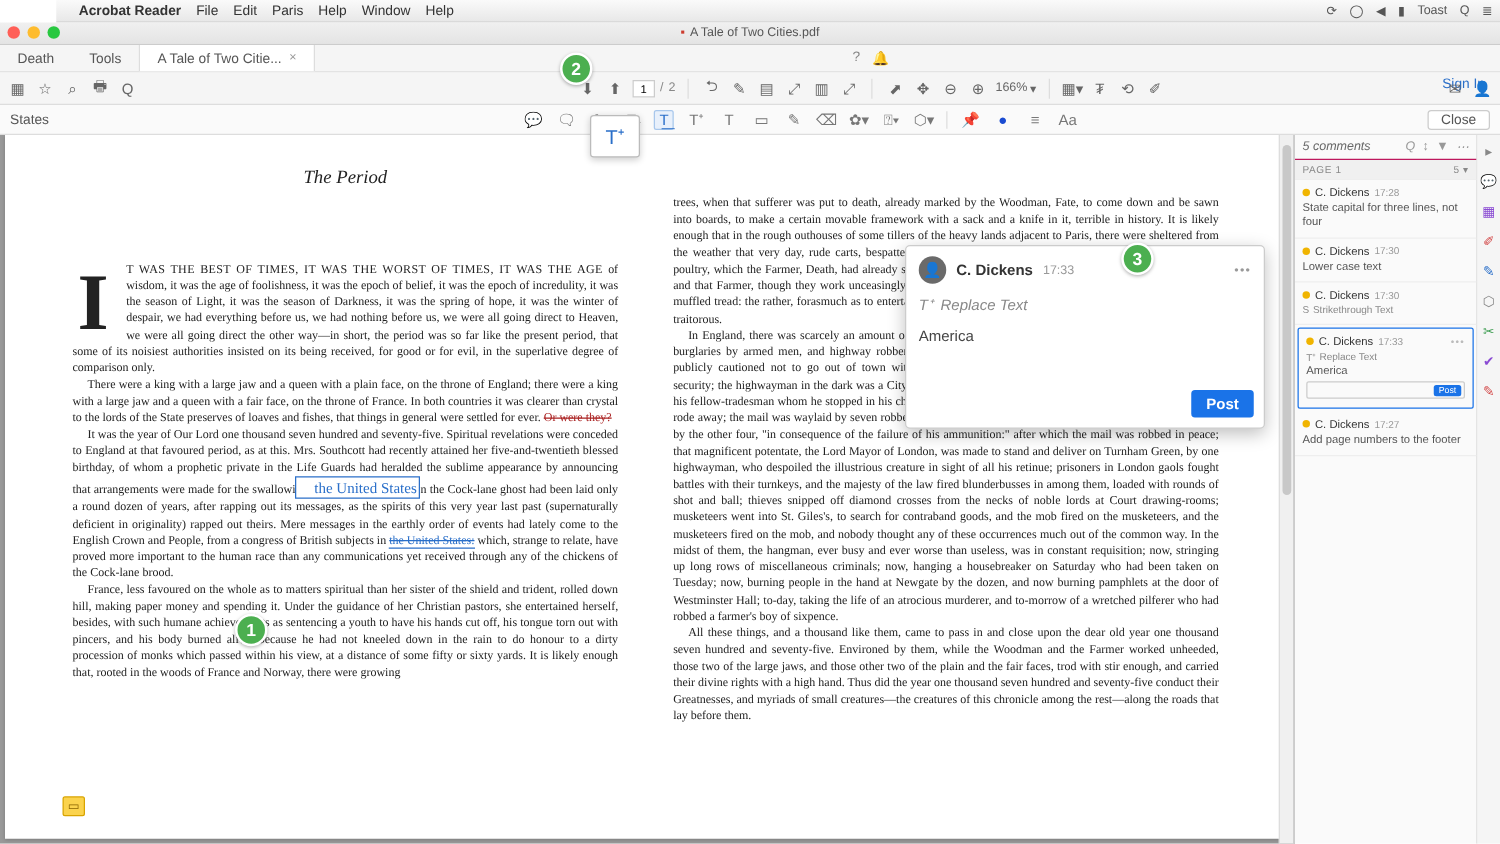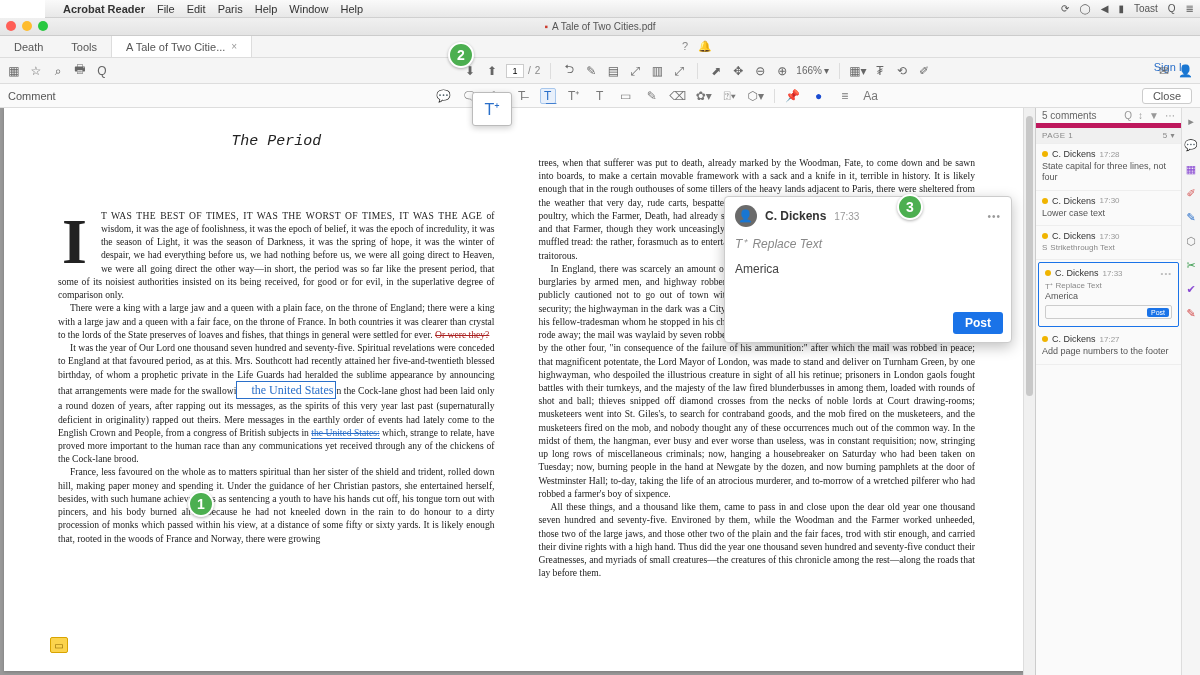--- a/index.html
+++ b/index.html
@@ -41,21 +41,21 @@
 .comment-toolbar .tools { margin-left:380px; display:flex; gap:10px; align-items:center; }
 .comment-toolbar .tools .ticon { width:16px; height:16px; font-size:12px; color:#777; display:inline-flex; align-items:center; justify-content:center; }
 .comment-toolbar .close-btn { margin-left:auto; border:1px solid #ccc; border-radius:3px; padding:1px 10px; font-size:11px; color:#555; background:#fff; }
 
 
 .workspace { position:absolute; top:108px; bottom:0; left:0; right:0; display:flex; }
 .page-area { flex:1; background:#999; position:relative; overflow:hidden; border-right:1px solid #ccc; }
 .page { position:absolute; left:4px; right:6px; top:0; bottom:4px; background:#fff; box-shadow:0 1px 3px rgba(0,0,0,.2); padding: 24px 54px 18px; display:flex; gap:44px; font-family: Georgia, 'Times New Roman', serif; color:#222; }
 .page .col { flex:1; font-size:9.6px; line-height:1.38; text-align:justify; }
 .page .chapter { text-align:center; font-size:9px; letter-spacing:1px; margin-bottom:6px; }
-.page .period { text-align:center; font-style:italic; font-size:15px; margin-bottom:56px; font-family: Liberation Mono, monospace; }
+.page .period { text-align:center; font-style:italic; font-size:15px; margin-bottom:56px; font-family: Liberation Serif, serif; }
 .dropcap-block { position:relative; margin-top:6px; }
 .dropcap { float:left; font-size:64px; line-height:50px; font-weight:700; font-family:Georgia,serif; padding:6px 10px 6px 4px; margin-right:4px; margin-top:2px; position:relative; }
 .dropcap::before { content:""; position:absolute; left:-8px; top:-6px; width:80px; height:76px; background:#f9e26a; border-radius:50% 48% 52% 50%; z-index:-1; transform:rotate(-6deg); }
 .or-were-they { text-decoration:line-through; color:#aa2222; }
 .replace-box { display:inline-block; border:1px solid #2a6fc9; background:#fff; padding:0 2px; color:#2a6fc9; font-size:12px; position:relative; }
 .replaced-strike { text-decoration:line-through; color:#2a6fc9; border-bottom:1px solid #2a6fc9; }
 .page p { margin-bottom:0; text-indent:12px; }
 .page p.first { text-indent:0; }
 .sticky-note { position:absolute; left:46px; bottom:18px; width:18px; height:16px; background:#fbd34d; border-radius:2px; border:1px solid #d9a400; display:flex; align-items:center; justify-content:center; font-size:10px; color:#8a6500; }
 .scrollbar-v { position:absolute; right:0; top:0; bottom:0; width:12px; background:#f0f0f0; border-left:1px solid #ddd;}
@@ -77,21 +77,21 @@
 .popup .name { font-weight:600; font-size:12px; color:#333; }
 .popup .time { font-size:10px; color:#999; }
 .popup .more { margin-left:auto; color:#999; letter-spacing:1px; font-size:10px; }
 .popup .type-row { display:flex; align-items:center; gap:6px; padding:0 10px 6px; color:#888; font-style:italic; font-size:12px; }
 .popup .body { padding:4px 10px 10px; font-size:12px; color:#444; min-height:48px; }
 .popup .footer { display:flex; justify-content:flex-end; padding:6px 8px 8px; }
 .popup .post-btn { background:#1a73e8; color:#fff; border:none; border-radius:3px; padding:4px 12px; font-size:12px; font-weight:600; }
 
 
 .comments-panel { width:146px; background:#fafafa; border-right:1px solid #ddd; display:flex; flex-direction:column; font-size:10px; }
-.comments-panel .cp-header { height:20px; display:flex; align-items:center; padding:0 6px; color:#666; gap:4px; border-bottom:5px solid #be185d; }
+.comments-panel .cp-header { height:20px; display:flex; align-items:center; padding:0 6px; color:#666; gap:4px; border-bottom:1px solid #be185d;font-style:italic; }
 .comments-panel .cp-header .cnt { font-weight:500; }
 .comments-panel .cp-header .hicons { margin-left:auto; display:flex; gap:6px; color:#999; font-size:10px; }
 .comments-panel .page-label { padding:3px 6px; background:#f0f0f0; font-size:8px; color:#888; letter-spacing:.5px; display:flex; justify-content:space-between; border-bottom:1px solid #eee;}
 .comments-panel .c-item { padding:5px 6px 7px; border-bottom:1px solid #eee; }
 .comments-panel .c-item.active { border:1px solid #1a73e8; border-radius:2px; margin:2px; }
 .comments-panel .c-item .row1 { display:flex; align-items:center; gap:4px; margin-bottom:2px; }
 .comments-panel .c-item .dot { width:6px; height:6px; background:#f0b400; border-radius:50%; }
 .comments-panel .c-item .nm { font-size:9px; color:#333; font-weight:500; }
 .comments-panel .c-item .tm { font-size:8px; color:#999; }
 .comments-panel .c-item .more2 { margin-left:auto; color:#bbb; font-size:8px; letter-spacing:1px;}
@@ -193,21 +193,21 @@
   <span class="icon">₮</span>
   <span class="icon">⟲</span>
   <span class="icon">✐</span>
   <div class="right-end">
     <span class="icon">✉</span>
     <span class="icon">👤</span>
   </div>
 </div>
 
 <div class="comment-toolbar">
-  <span class="label">Comment</span>
+  <span class="label">States</span>
   <div class="tools">
     <span class="ticon">💬</span>
     <span class="ticon">🗨</span>
     <span class="ticon">✎</span>
     <span class="ticon">T̶</span>
     <span class="ticon" style="background:#e8f0fb;border:1px solid #a8c7ec;border-radius:2px;color:#2a6fc9">T͟</span>
     <span class="ticon">T⁺</span>
     <span class="ticon">T</span>
     <span class="ticon">▭</span>
     <span class="ticon">✎</span>

